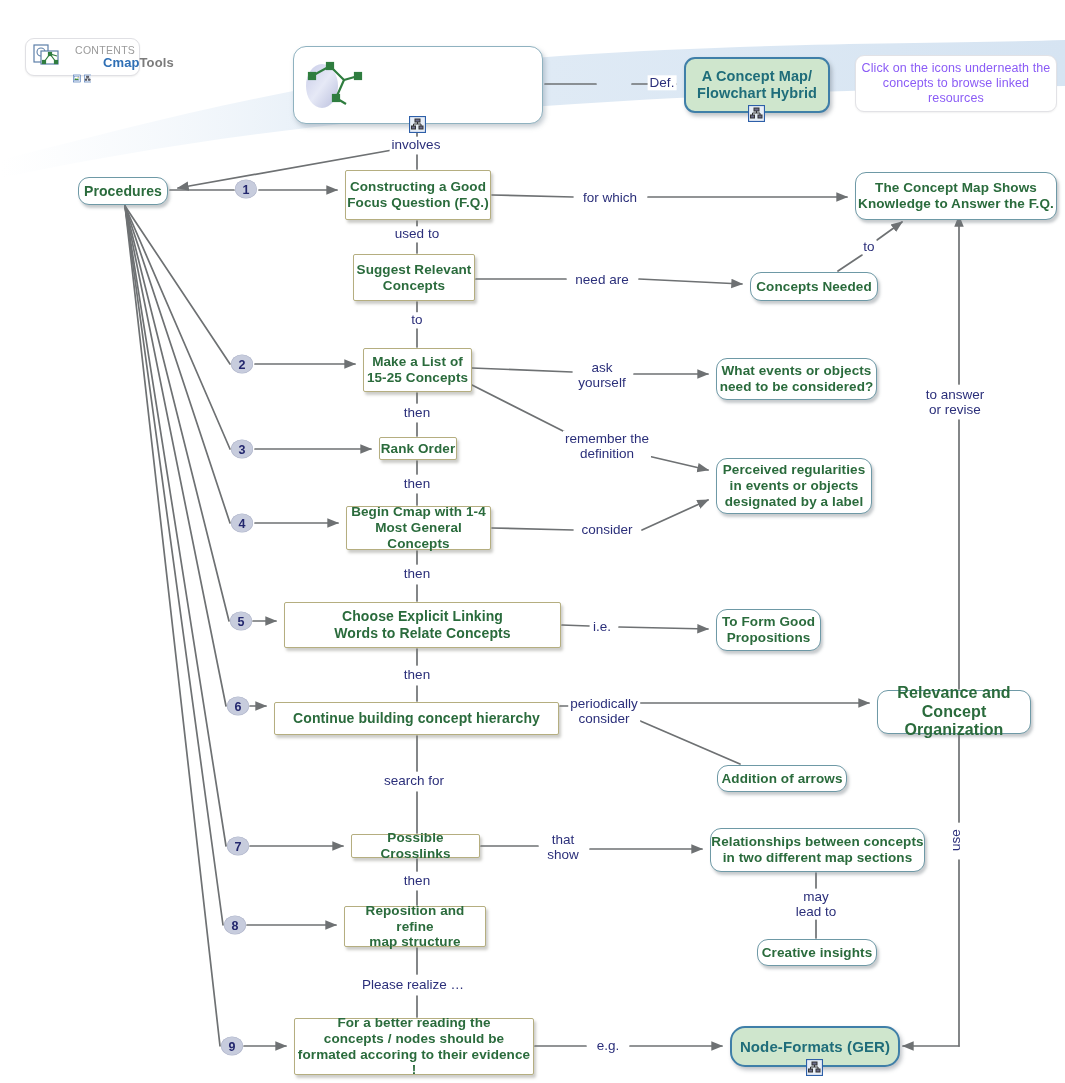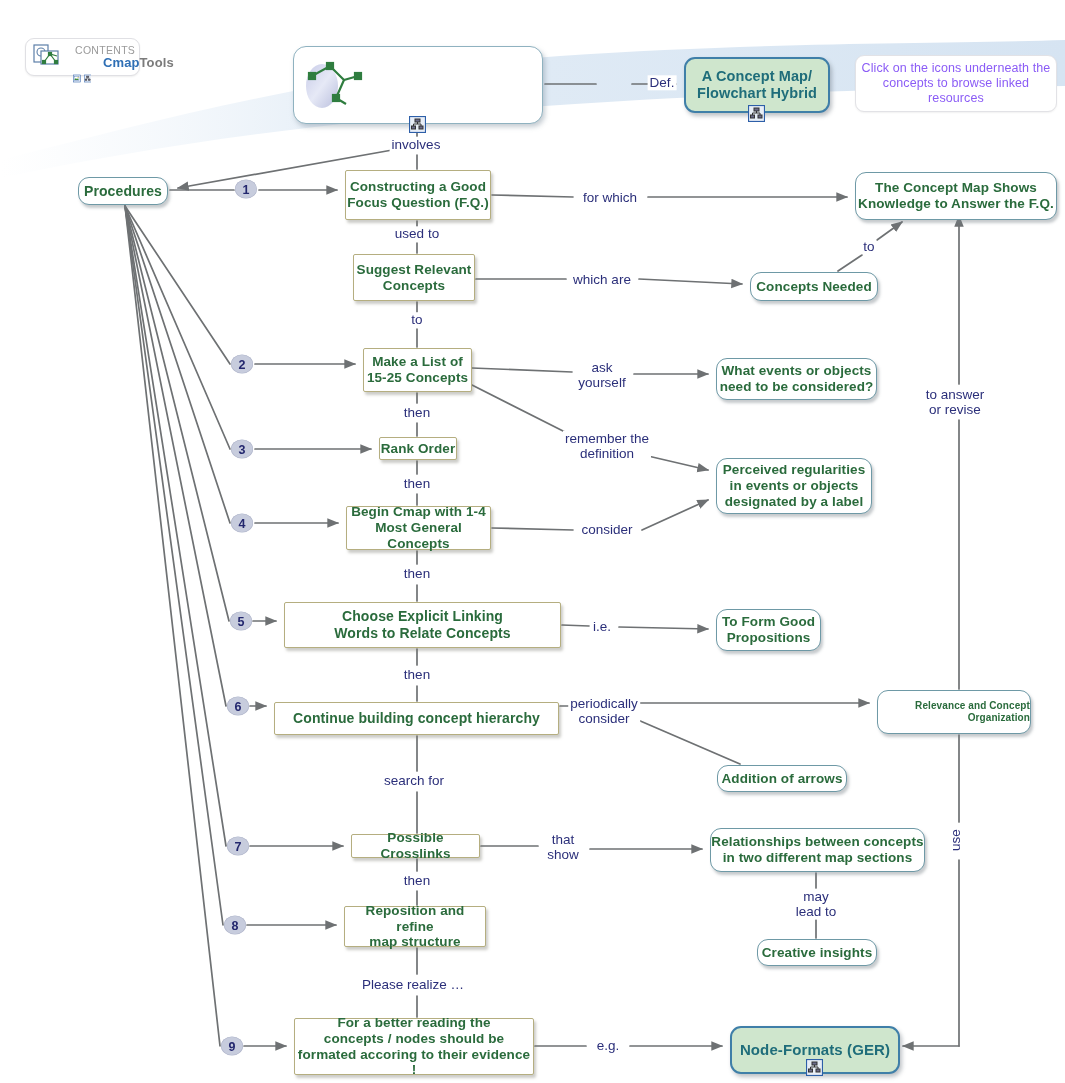--- a/index.html
+++ b/index.html
@@ -381,60 +381,60 @@
       </div>
       <div class="node n-olive" style="left: 284px; top: 602px; width: 277px; height: 46px; font-size: 14px;">
         <span class="txt">Choose Explicit Linking<br>Words to Relate Concepts</span>
       </div>
       <div class="node n-blue" style="left: 716px; top: 609px; width: 105px; height: 42px; font-size: 13.5px;">
         <span class="txt">To Form Good<br>Propositions</span>
       </div>
       <div class="node n-olive" style="left: 274px; top: 702px; width: 285px; height: 33px; font-size: 14px;">
         <span class="txt">Continue building concept hierarchy</span>
       </div>
-      <div class="node n-blue" style="left: 877px; top: 690px; width: 154px; height: 44px; font-size: 10px; text-align: right;">
+      <div class="node n-blue" style="left: 877px; top: 690px; width: 154px; height: 44px; font-size: 16px;">
         <span class="txt">Relevance and Concept<br>Organization</span>
       </div>
       <div class="node n-blue" style="left: 717px; top: 765px; width: 130px; height: 27px; font-size: 13.5px;">
         <span class="txt">Addition of arrows</span>
       </div>
       <div class="node n-olive" style="left: 351px; top: 834px; width: 129px; height: 24px; font-size: 13.5px;">
         <span class="txt">Possible Crosslinks</span>
       </div>
       <div class="node n-blue" style="left: 710px; top: 828px; width: 215px; height: 44px; font-size: 13.5px;">
         <span class="txt">Relationships between concepts<br>in two different map sections</span>
       </div>
       <div class="node n-olive" style="left: 344px; top: 906px; width: 142px; height: 41px; font-size: 13.5px;">
         <span class="txt">Reposition and refine<br>map structure</span>
       </div>
       <div class="node n-blue" style="left: 757px; top: 939px; width: 120px; height: 27px; font-size: 13.5px;">
         <span class="txt">Creative insights</span>
       </div>
       <div class="node n-olive" style="left: 294px; top: 1018px; width: 240px; height: 57px; font-size: 13.5px;">
         <span class="txt">For a better reading the<br>concepts / nodes should be<br>formated accoring to their evidence !</span>
       </div>
-      <div class="node n-green" style="left: 730px; top: 1026px; width: 170px; height: 48px; font-size: 15px;">
+      <div class="node n-green" style="left: 730px; top: 1026px; width: 170px; height: 41px; font-size: 15px; border-radius: 15px;">
         <span class="txt">Node-Formats (GER)</span>
       </div>
       <div class="res-icon" style="left: 815px; top: 1059px;"><svg width="17" height="17" viewBox="0 0 17 17">
           <rect x="0.5" y="0.5" width="16" height="16" fill="#e8eef7" stroke="#2d5fa8" stroke-width="1.2"></rect>
           <g stroke="#333" stroke-width="1" fill="#6a6a8a">
             <rect x="6" y="3" width="5" height="3"></rect>
             <rect x="2.5" y="10" width="4" height="3"></rect>
             <rect x="10" y="10" width="4" height="3"></rect>
             <path d="M8.5 6 L8.5 8 M4.5 10 L4.5 8 L12 8 L12 10" fill="none"></path>
           </g>
         </svg></div>
     </div>
   <div id="labels-layer">
       <div class="link-label" style="left: 614px; top: 83px; margin-left: 48px;">Def.</div>
       <div class="link-label" style="left: 416px; top: 145px;">involves</div>
       <div class="link-label" style="left: 610px; top: 198px;">for which</div>
       <div class="link-label" style="left: 417px; top: 234px;">used to</div>
-      <div class="link-label" style="left: 602px; top: 280px;">which are</div>
+      <div class="link-label" style="left: 602px; top: 280px;">need are</div>
       <div class="link-label" style="left: 869px; top: 247px;">to</div>
       <div class="link-label" style="left: 417px; top: 320px;">to</div>
       <div class="link-label" style="left: 602px; top: 375px;">ask
 yourself</div>
       <div class="link-label" style="left: 417px; top: 413px;">then</div>
       <div class="link-label" style="left: 607px; top: 446px;">remember the
 definition</div>
       <div class="link-label" style="left: 417px; top: 484px;">then</div>
       <div class="link-label" style="left: 607px; top: 530px;">consider</div>
       <div class="link-label" style="left: 955px; top: 402px;">to answer

